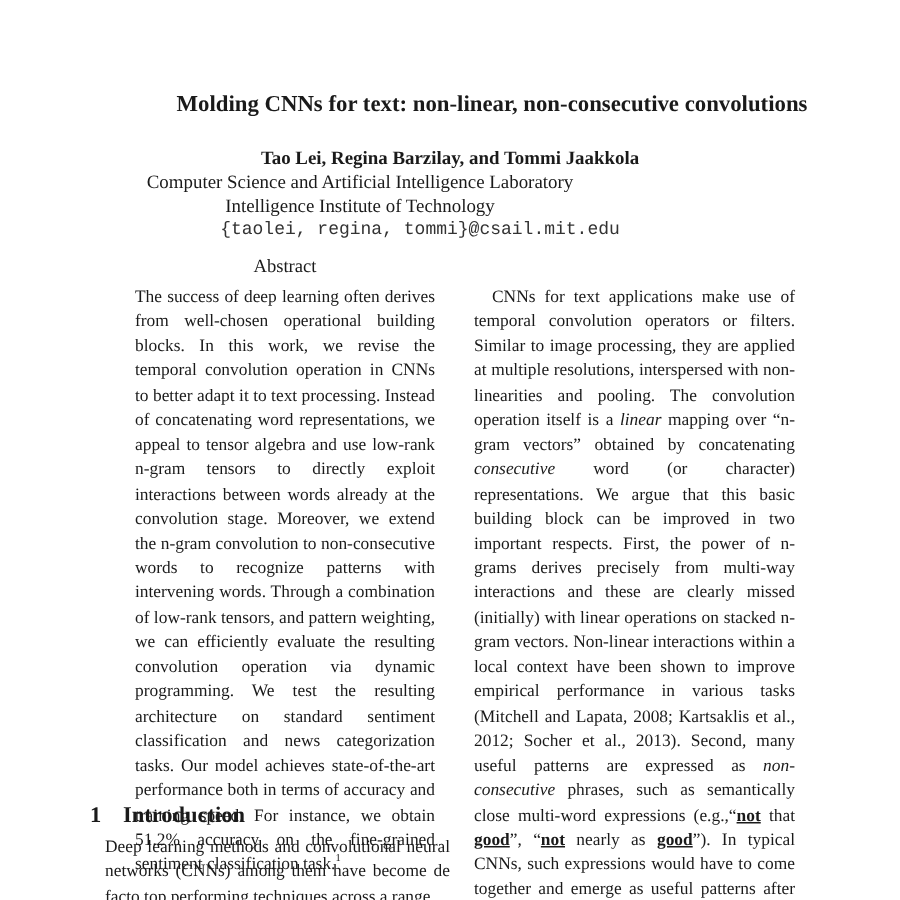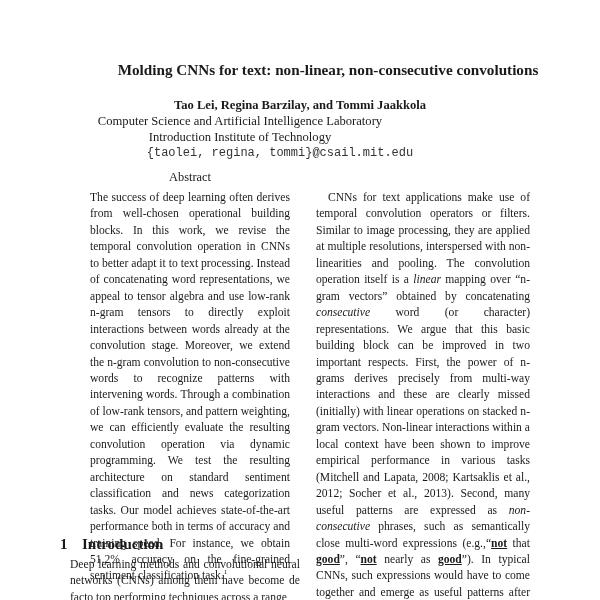--- a/index.html
+++ b/index.html
@@ -29,21 +29,21 @@
   u { text-decoration:underline;font-weight:bold; }
   sup { font-size:7px; line-height:0; vertical-align:5px; }
 </style>
 </head>
 <body>
 
 <div>
   <div class="title">Molding CNNs for text: non-linear, non-consecutive convolutions</div>
   <div class="authors">Tao Lei, Regina Barzilay, and Tommi Jaakkola</div>
   <div class="affil affil1">Computer Science and Artificial Intelligence Laboratory</div>
-  <div class="affil affil2">Introduction Institute of Technology</div>
+  <div class="affil affil2">Intelligence Institute of Technology</div>
   <div class="email">{taolei, regina, tommi}@csail.mit.edu</div>
 
   <div class="abs-head">Abstract</div>
   <div class="col abs-body">
     <p><span>The success of deep learning often derives from well-chosen operational building blocks. In this work, we revise the temporal convolution operation in CNNs to better adapt it to text processing. Instead of concatenating word representations, we appeal to tensor algebra and use low-rank n-gram tensors to directly exploit interactions between words already at the convolution stage. Moreover, we extend the n-gram convolution to non-consecutive words to recognize patterns with intervening words. Through a combination of low-rank tensors, and pattern weighting, we can efficiently evaluate the resulting convolution operation via dynamic programming. We test the resulting architecture on standard sentiment classification and news categorization tasks. Our model achieves state-of-the-art performance both in terms of accuracy and training speed. For instance, we obtain 51.2% accuracy on the fine-grained sentiment classification task.</span><sup>1</sup></p>
   </div>
 
   <div class="sec-head">
     <span class="num">1</span><span>Introduction</span>
   </div>

